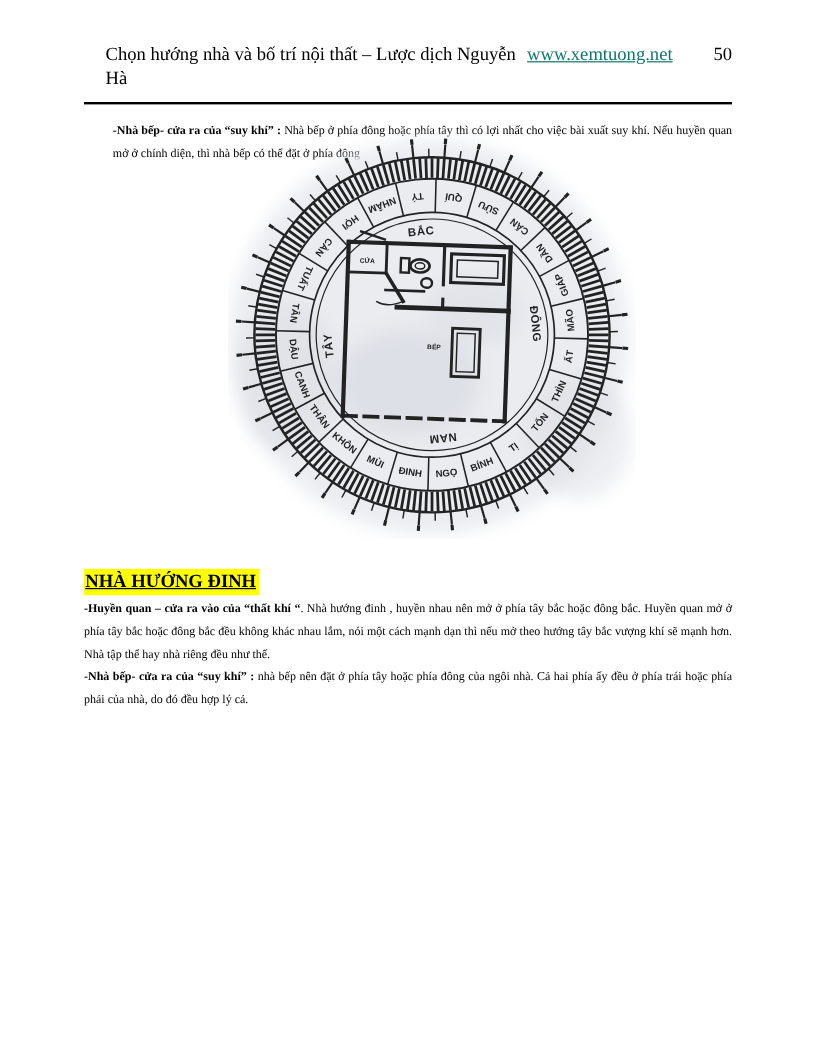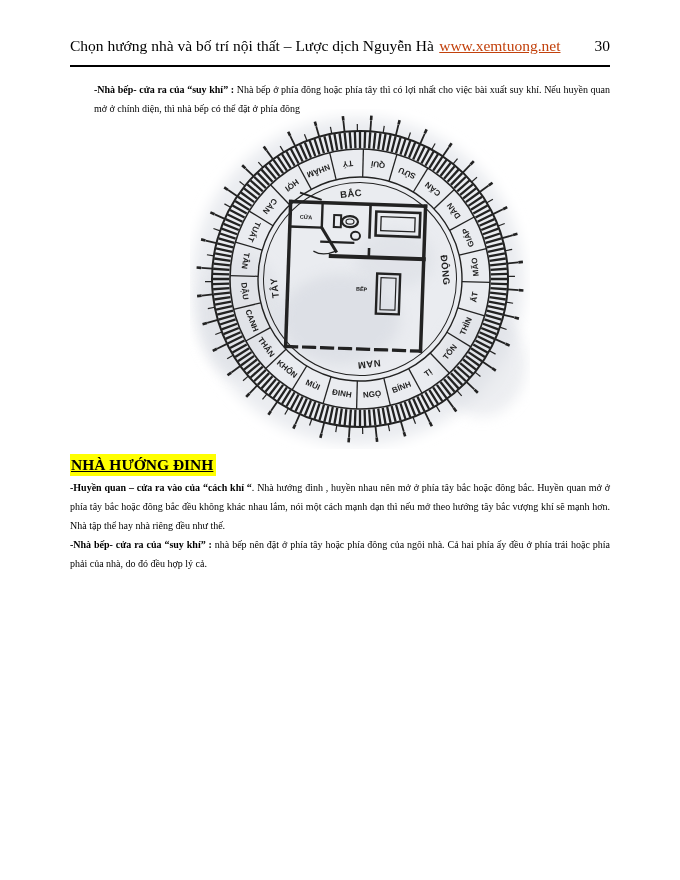--- a/index.html
+++ b/index.html
@@ -2,23 +2,23 @@
 <html><head>
 <meta charset="utf-8">
 <style>
   html,body{margin:0;padding:0;}
   body{
     width:680px;height:880px;background:#ffffff;color:#000;
     font-family:"Liberation Serif","DejaVu Serif",serif;
     position:relative;overflow:hidden;
   }
   .page{padding:36px 70px 0 70px;position:relative;}
-  .header{display:flex;align-items:flex-start;font-size:15.5px;line-height:20px;}
+  .header{display:flex;align-items:flex-start;font-size:15.5px;line-height:20px;margin-left:18px;}
   .header .title{flex:1;}
-  .header a{color:#c2410c;text-decoration:underline;margin-right:34px;}
+  .header a{color:#0f766e;text-decoration:underline;margin-right:34px;}
   .rule{border-top:2px solid #000;margin-top:9px;}
   p{margin:0;font-size:10px;line-height:19px;text-align:justify;}
   .p1{margin:13px 0 0 24px;width:516px;}
   .spacer{height:336px;}
   .heading-wrap{margin:0;}
   .hl{
     background:#ffff00;font-weight:bold;text-decoration:underline;
     font-size:15.5px;line-height:20px;padding:1px 3px 1px 1px;display:inline-block;
   }
   .p2{margin-top:2px;}
@@ -29,33 +29,33 @@
   .plan-label{font:bold 5.5px "Liberation Sans","DejaVu Sans",sans-serif;fill:#1a1a1a;stroke:none;text-anchor:middle;}
 </style>
 </head>
 <body>
 
 <div class="page">
 
   <div class="header">
     <span class="title">Chọn hướng nhà và bố trí nội thất – Lược dịch Nguyễn Hà</span>
     <a href="#">www.xemtuong.net</a>
-    <span>30</span>
+    <span>50</span>
   </div>
   <div class="rule"></div>
 
   <p class="p1"><b>-Nhà bếp- cửa ra của “suy khí” : </b><span>Nhà bếp ở phía đông hoặc phía tây thì có lợi nhất cho việc bài xuất suy khí. Nếu huyền quan mở ở chính diện, thì nhà bếp có thể đặt ở phía đông</span></p>
 
   <div class="spacer"></div>
 
   <div class="heading-wrap">
     <span class="hl">NHÀ HƯỚNG ĐINH</span>
   </div>
 
-  <p class="p2"><b>-Huyền quan – cửa ra vào của “cách khí “</b><span>. Nhà hướng đinh , huyền nhau nên mở ở phía tây bắc hoặc đông bắc. Huyền quan mở ở phía tây bắc hoặc đông bắc đều không khác nhau lắm, nói một cách mạnh dạn thì nếu mở theo hướng tây bắc vượng khí sẽ mạnh hơn. Nhà tập thể hay nhà riêng đều như thế.</span></p>
+  <p class="p2"><b>-Huyền quan – cửa ra vào của “thất khí “</b><span>. Nhà hướng đinh , huyền nhau nên mở ở phía tây bắc hoặc đông bắc. Huyền quan mở ở phía tây bắc hoặc đông bắc đều không khác nhau lắm, nói một cách mạnh dạn thì nếu mở theo hướng tây bắc vượng khí sẽ mạnh hơn. Nhà tập thể hay nhà riêng đều như thế.</span></p>
 
   <p class="p3"><b>-Nhà bếp- cửa ra của “suy khí” : </b><span>nhà bếp nên đặt ở phía tây hoặc phía đông của ngôi nhà. Cả hai phía ấy đều ở phía trái hoặc phía phải của nhà, do đó đều hợp lý cả.</span></p>
 
 </div>
 
 <svg id="compass" width="340" height="340" viewBox="0 0 340 340">
     <defs>
       <filter id="b1" x="-40%" y="-40%" width="180%" height="180%">
         <feGaussianBlur stdDeviation="7"></feGaussianBlur>
       </filter>

